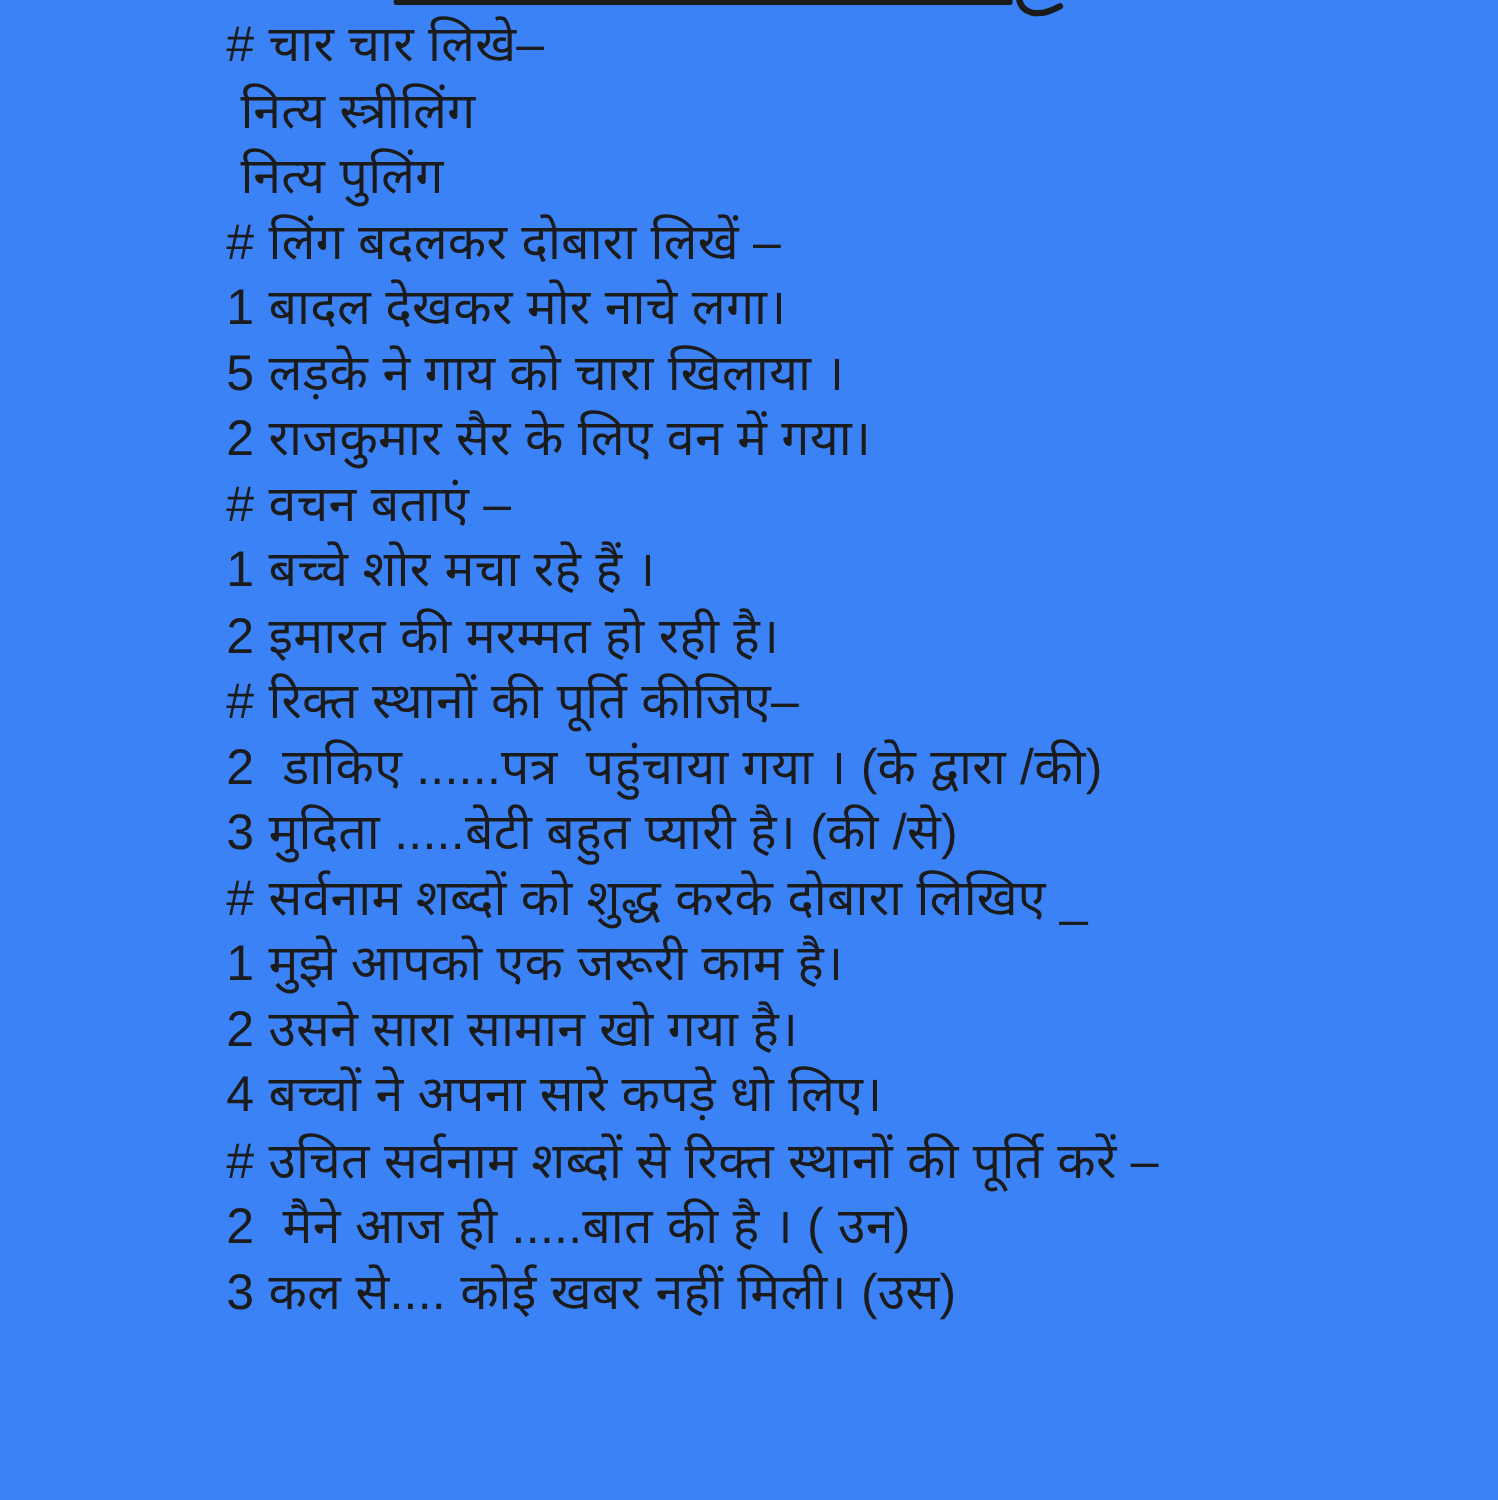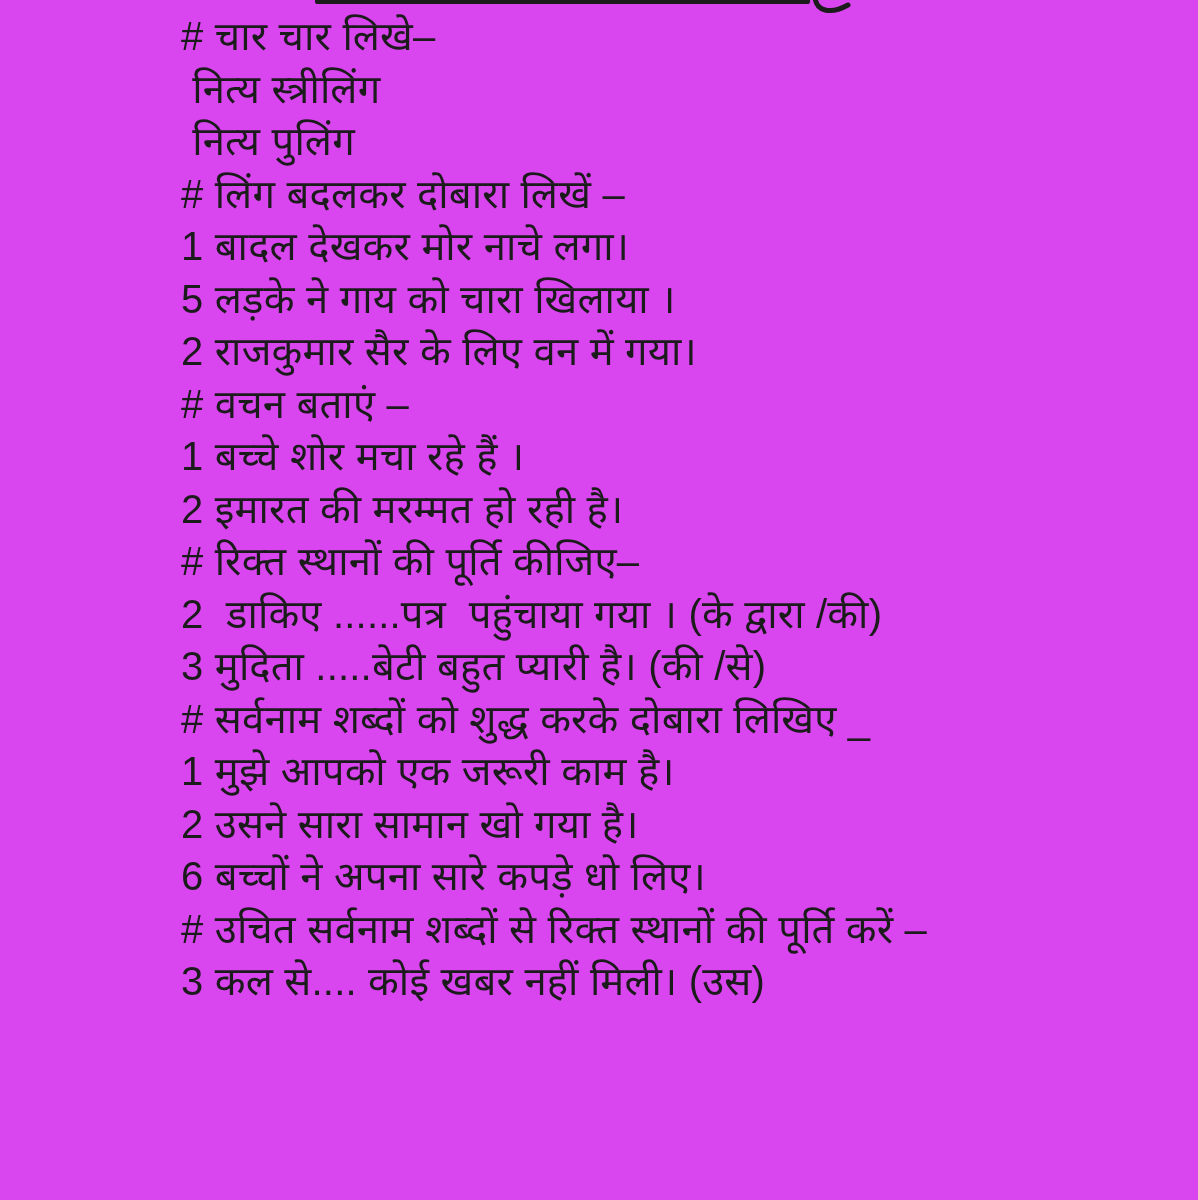--- a/index.html
+++ b/index.html
@@ -42,21 +42,21 @@
   .frag-hook {
     position: absolute;
     left: 812px;
     top: 0;
     overflow: visible;
   }
 </style>
 </head>
 <body>
 
-<div class="page" style="background: #d946ef;">
+<div class="page" style="background: #3b82f6;">
 
   <div>
     <div class="frag-bar"></div>
     <svg class="frag-hook" width="40" height="18">
       <path d="M3,-3 C4,11 18,15 36,5" fill="none" stroke="#1b1b1b" stroke-width="5" stroke-linecap="round"></path>
     </svg>
   </div>
 
   <div class="doc" id="lines" style="color: rgb(27, 27, 27);">
       <div class="line"># चार चार लिखे–</div>
@@ -68,18 +68,19 @@
       <div class="line">2 राजकुमार सैर के लिए वन में गया।</div>
       <div class="line"># वचन बताएं –</div>
       <div class="line">1 बच्चे शोर मचा रहे हैं ।</div>
       <div class="line">2 इमारत की मरम्मत हो रही है।</div>
       <div class="line"># रिक्त स्थानों की पूर्ति कीजिए–</div>
       <div class="line">2  डाकिए ......पत्र  पहुंचाया गया । (के द्वारा /की)</div>
       <div class="line">3 मुदिता .....बेटी बहुत प्यारी है। (की /से)</div>
       <div class="line"># सर्वनाम शब्दों को शुद्ध करके दोबारा लिखिए _</div>
       <div class="line">1 मुझे आपको एक जरूरी काम है।</div>
       <div class="line">2 उसने सारा सामान खो गया है।</div>
-      <div class="line">6 बच्चों ने अपना सारे कपड़े धो लिए।</div>
+      <div class="line">4 बच्चों ने अपना सारे कपड़े धो लिए।</div>
       <div class="line"># उचित सर्वनाम शब्दों से रिक्त स्थानों की पूर्ति करें –</div>
+      <div class="line">2  मैने आज ही .....बात की है । ( उन)</div>
       <div class="line">3 कल से.... कोई खबर नहीं मिली। (उस)</div>
     </div>
 
 </div>
 
 </body></html>

